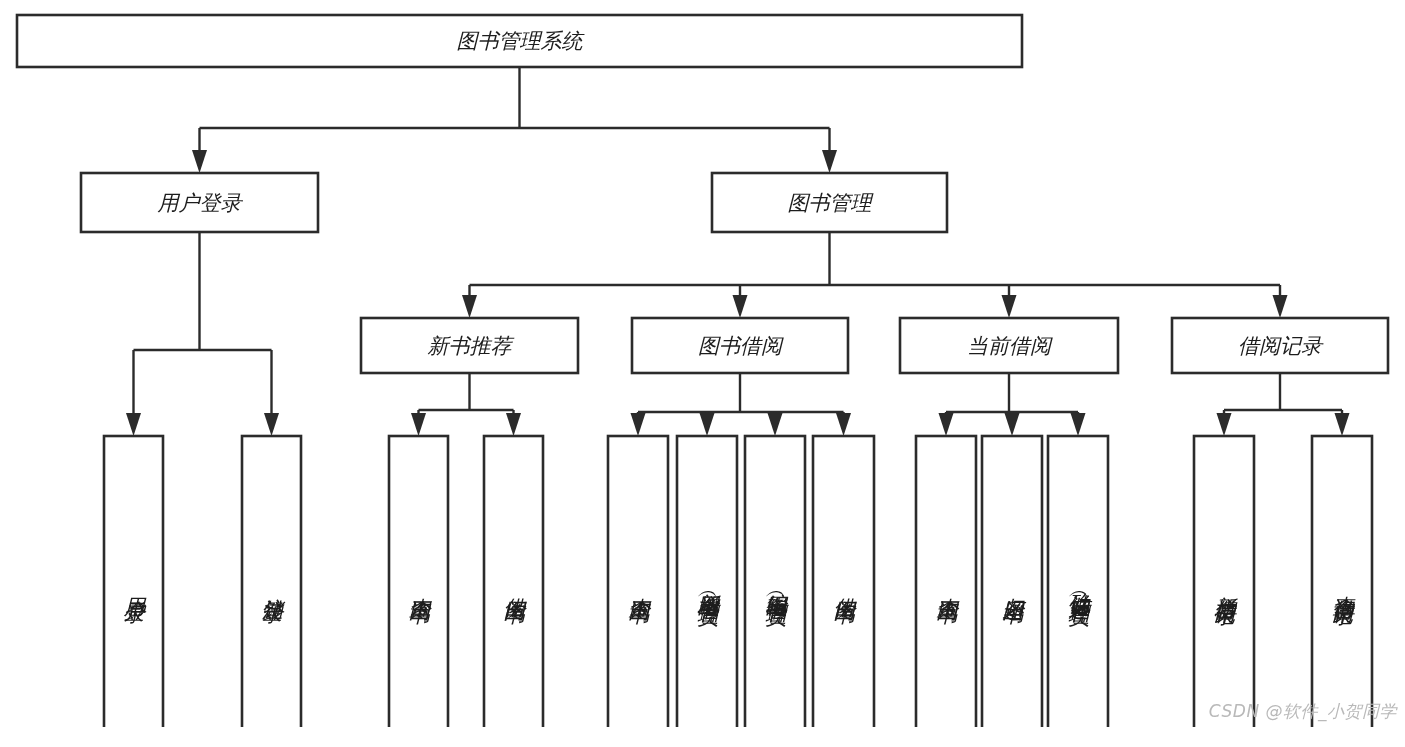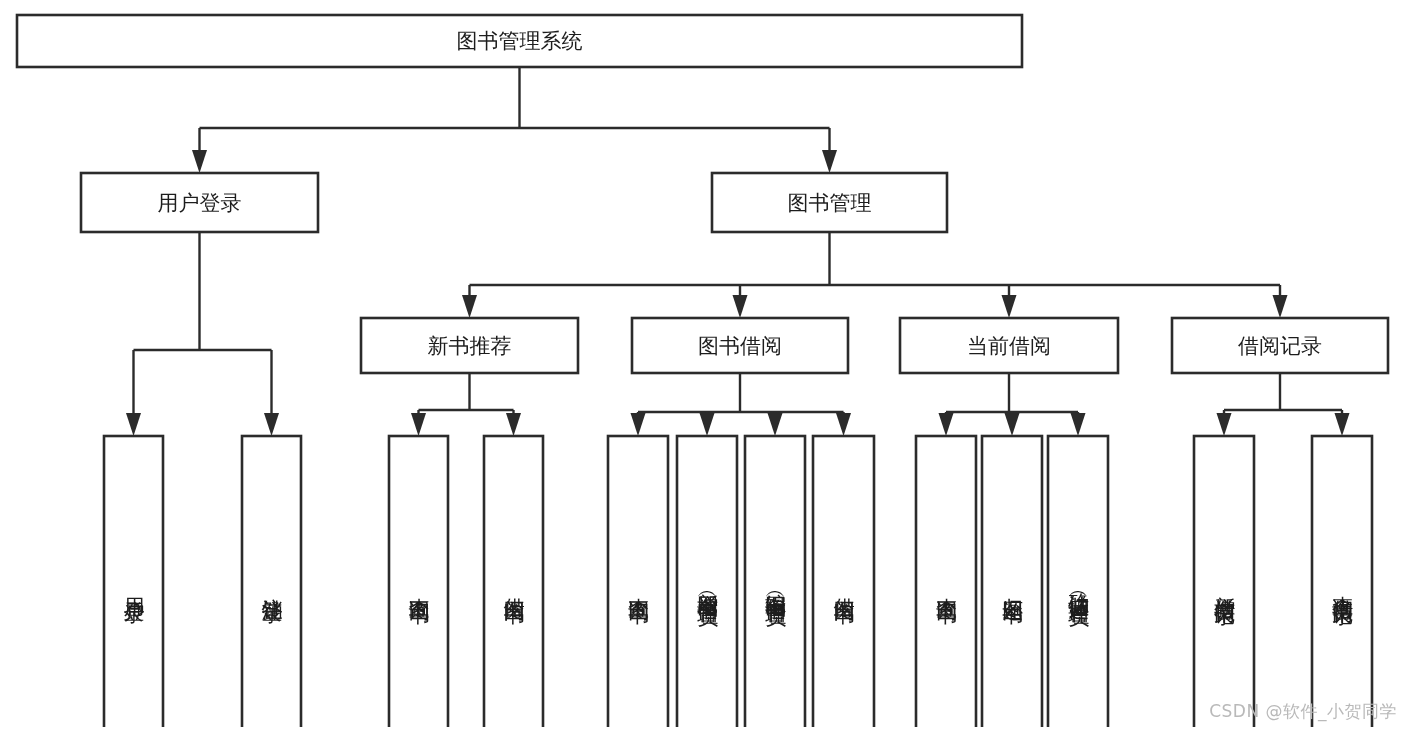--- a/index.html
+++ b/index.html
@@ -9,20 +9,21 @@
   }
   body {
     font-family: "DejaVu Sans", "Liberation Sans", sans-serif;
   }
   #diagram-root {
     position: relative;
     width: 1405px;
     height: 727px;
     background: #ffffff;
     overflow: hidden;
+    font-style: italic;
   }
   svg#flow-svg {
     position: absolute;
     left: 0;
     top: 0;
     width: 1405px;
     height: 747px;
     display: block;
   }
   .node-rect {

